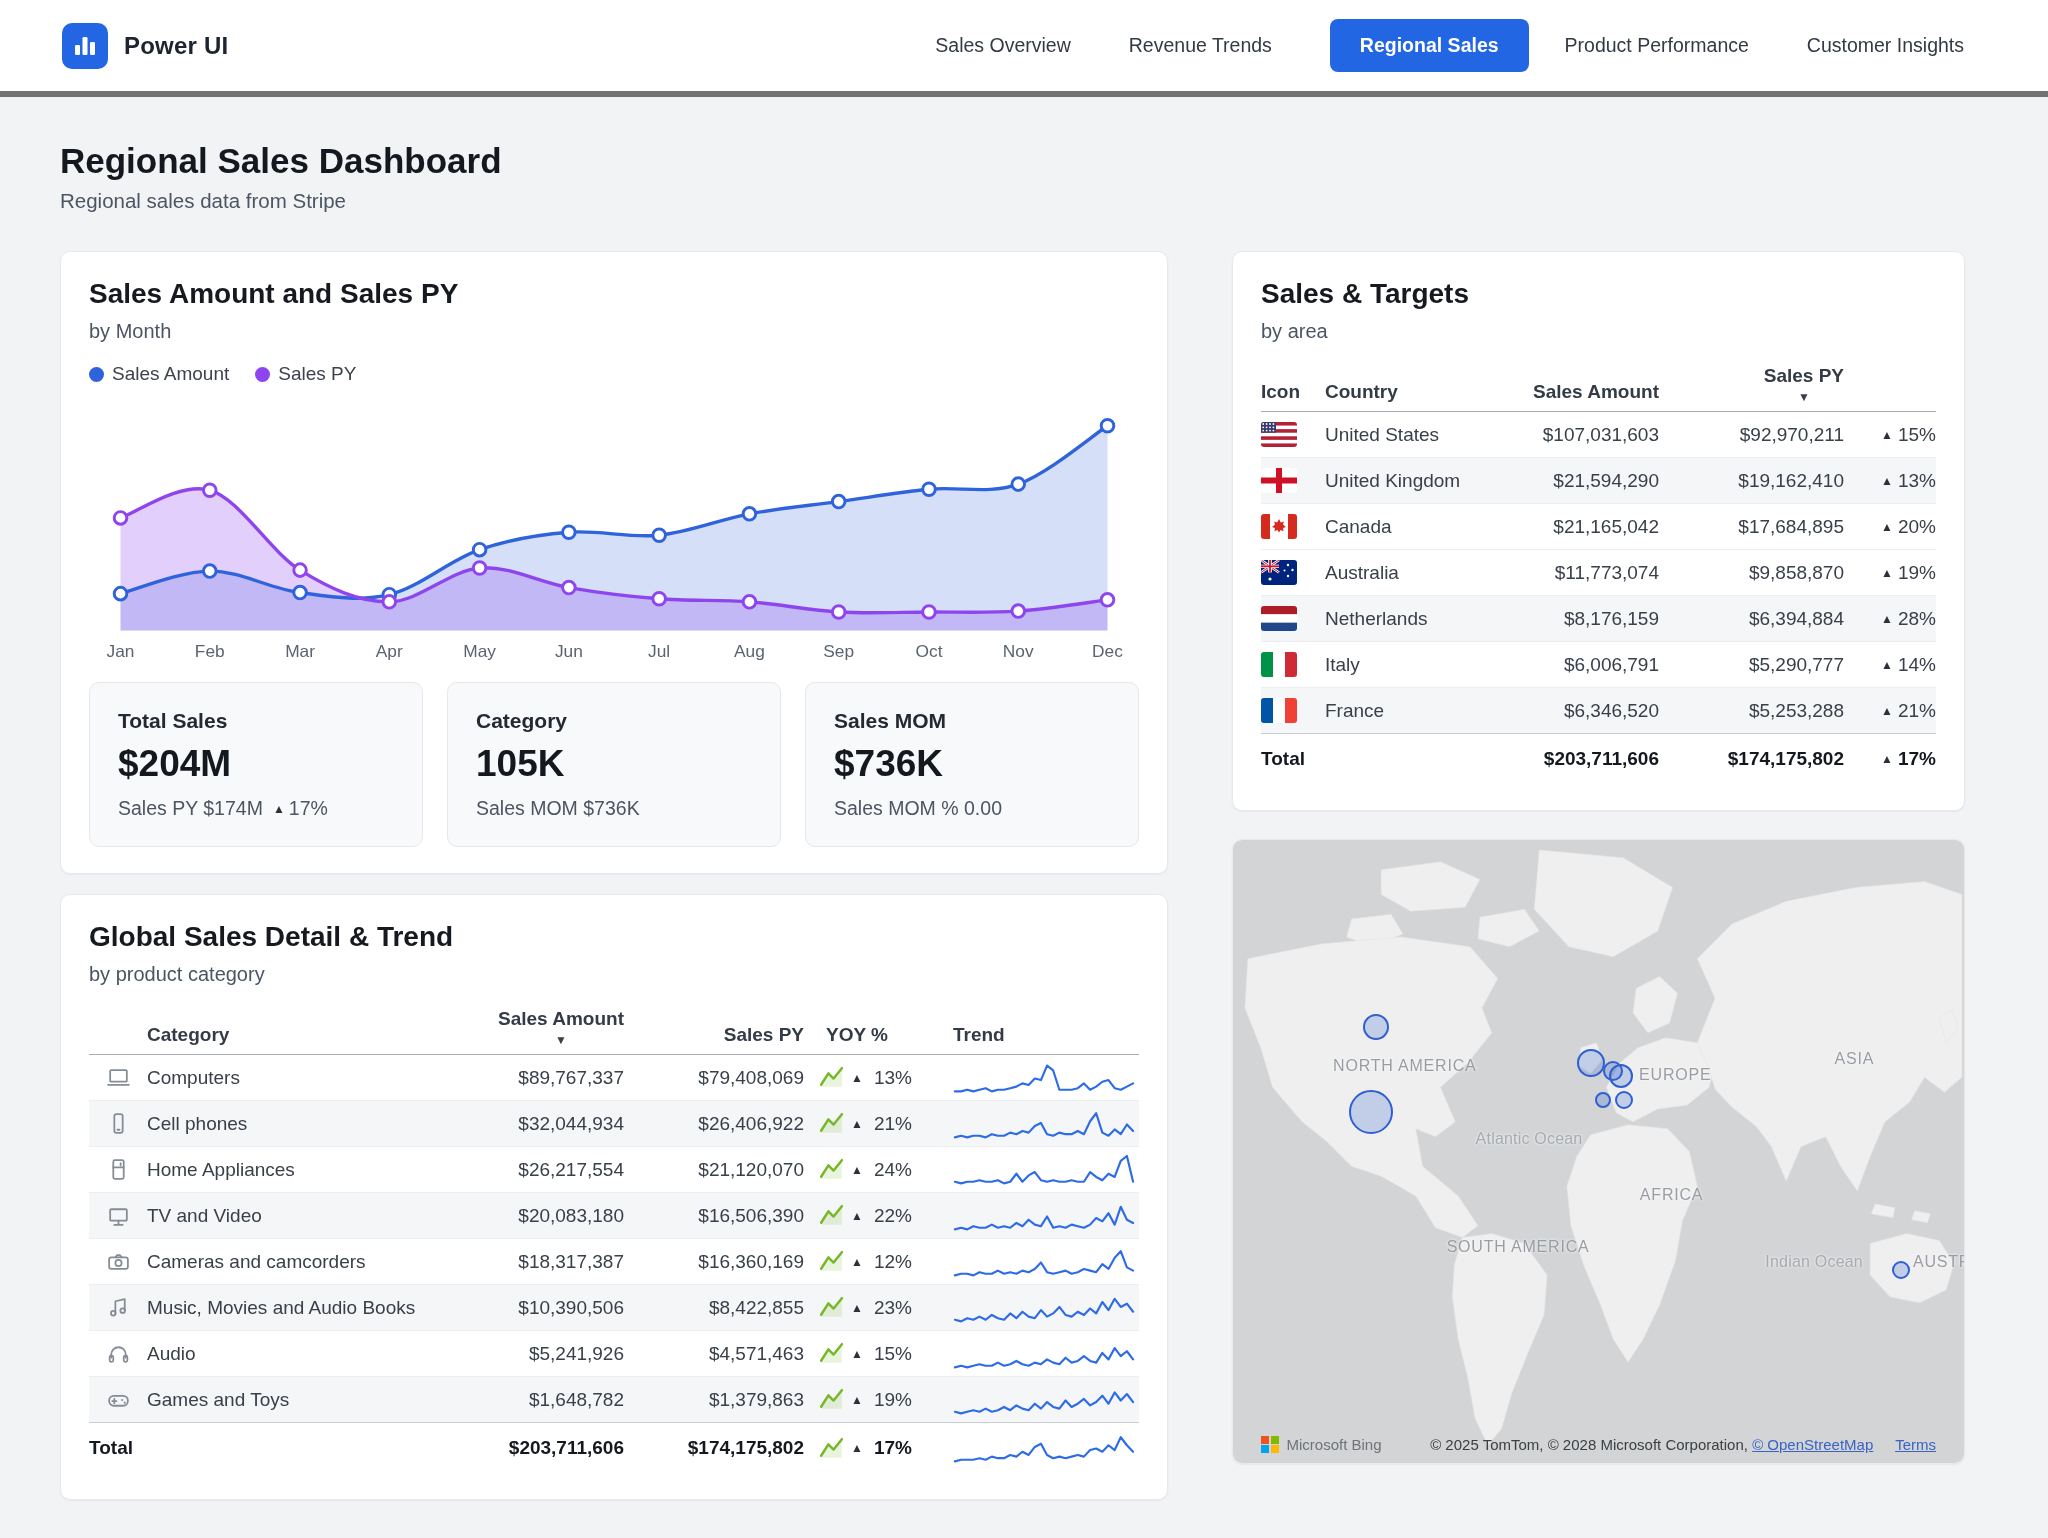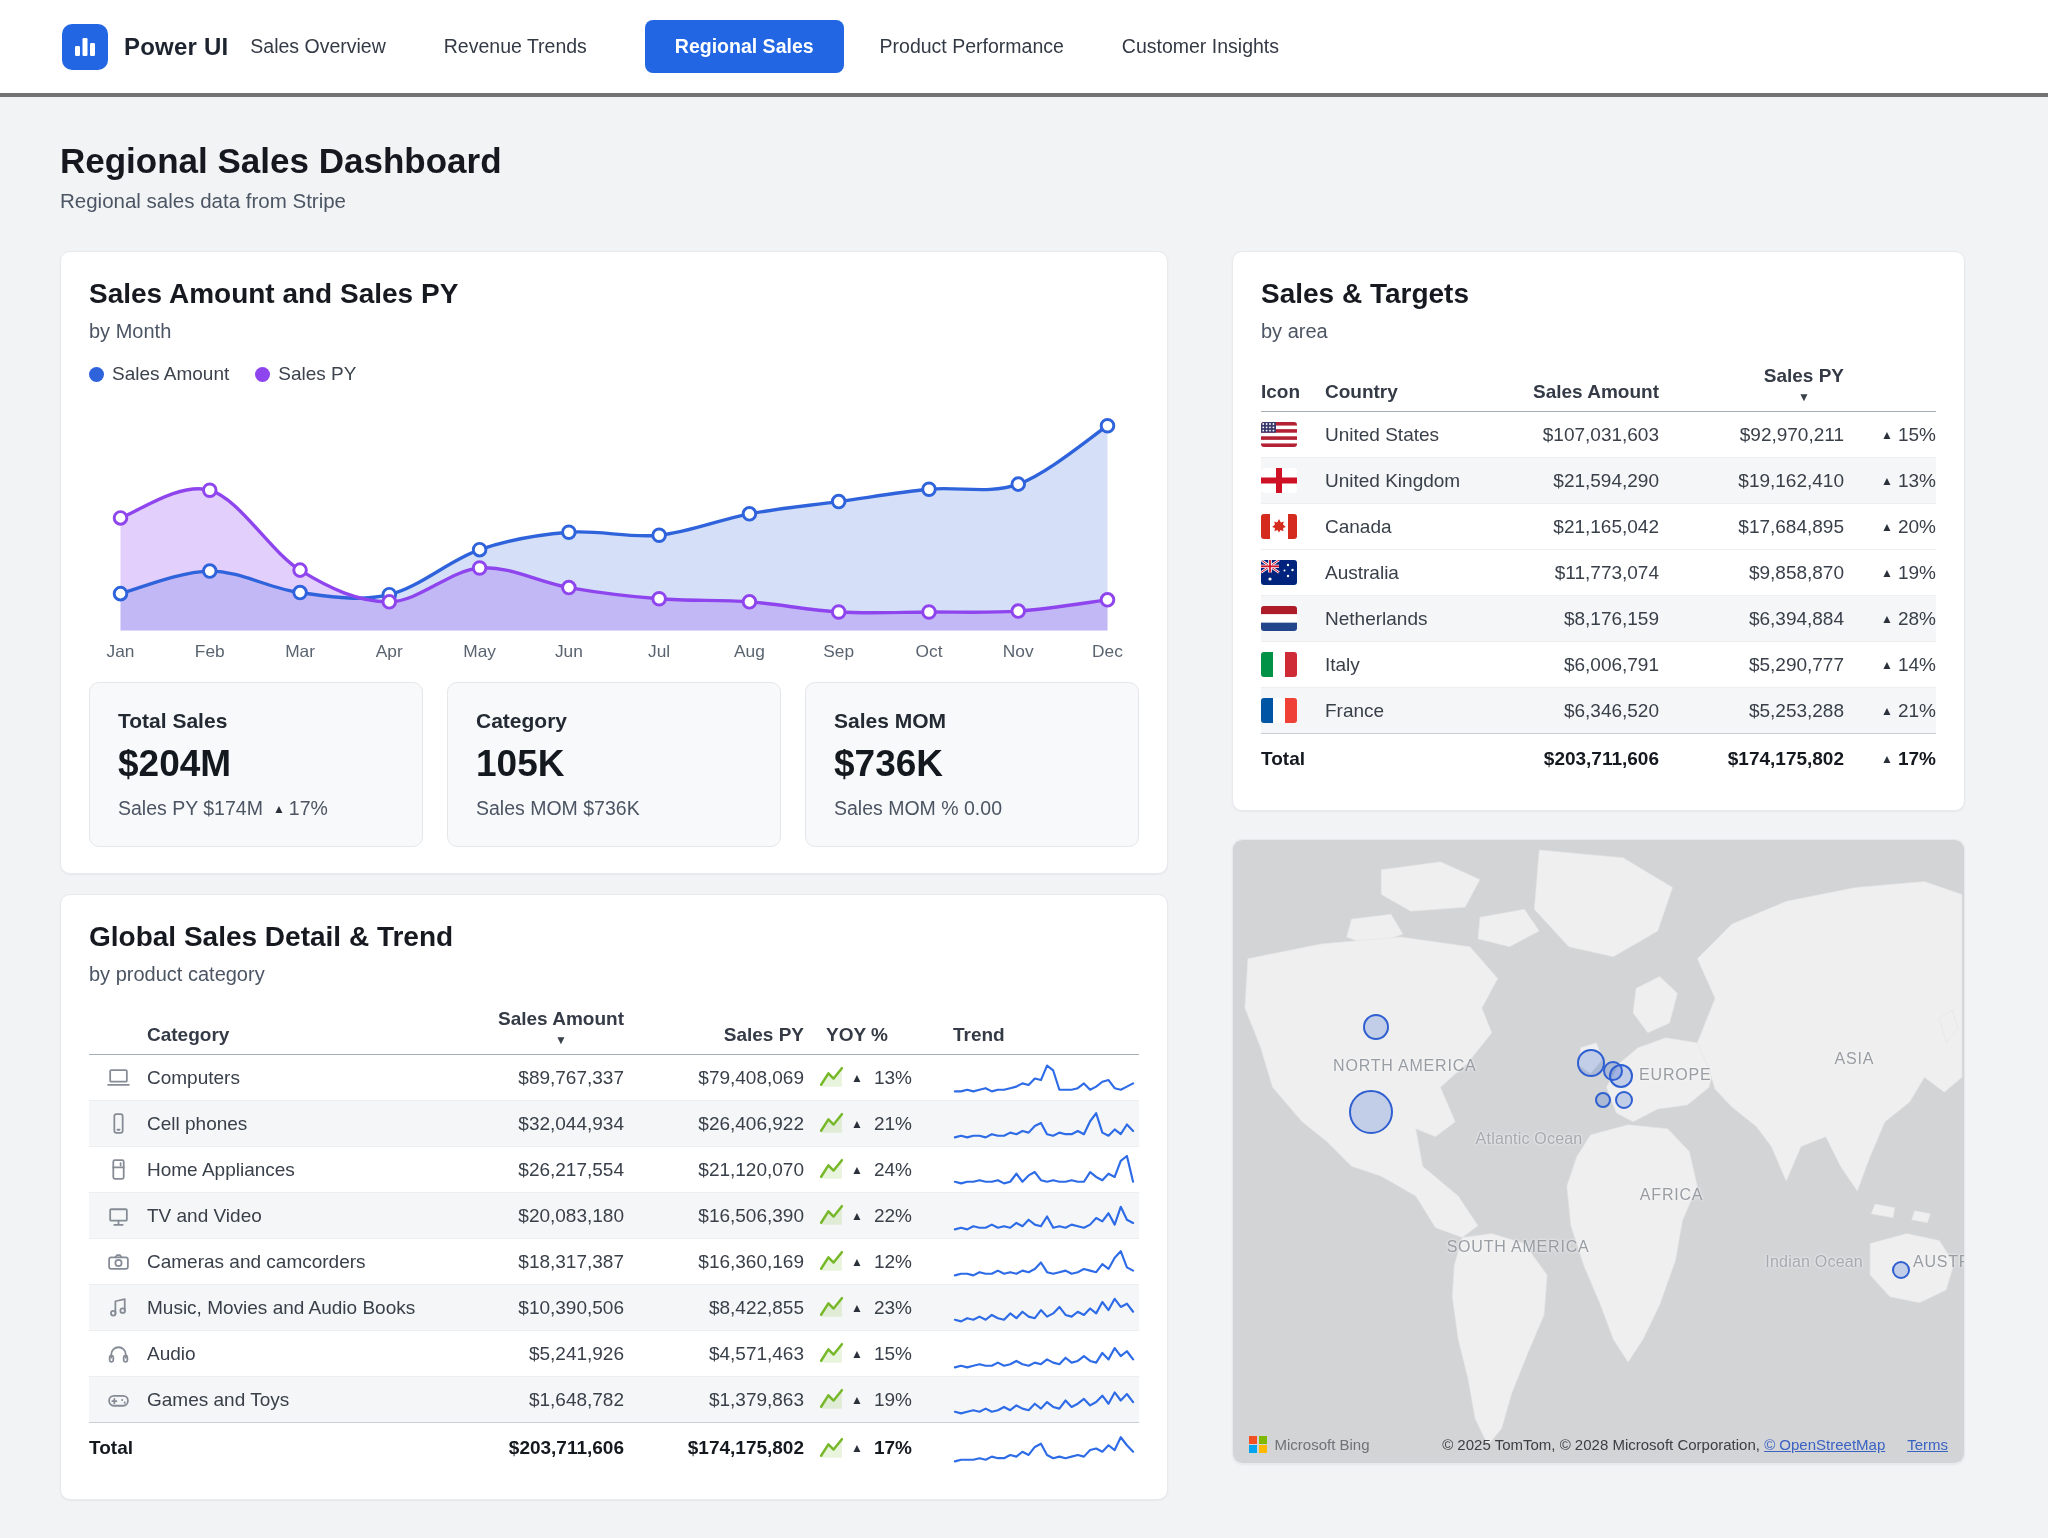--- a/index.html
+++ b/index.html
@@ -1,19 +1,19 @@
 <!DOCTYPE html>
 <html><head>
 <meta charset="utf-8">
 <style>
   html,body{margin:0;padding:0;width:2048px;height:1538px;overflow:hidden;
     background:#f2f3f5;font-family:"Liberation Sans","DejaVu Sans",sans-serif;color:#1f242c;}
   
-  .app-header{height:97px;background:#fff;border-bottom:4px solid #737373;
-    display:flex;align-items:center;justify-content:flex-start;padding:0 62px;box-sizing:border-box;}
+  .app-header{height:97px;background:#fff;border-bottom:6px solid #737373;
+    display:flex;align-items:center;justify-content:space-between;padding:0 62px;box-sizing:border-box;}
   .brand{display:flex;align-items:center;gap:16px;}
   .brand-logo{width:46px;height:46px;border-radius:10px;background:#2266e3;display:flex;align-items:center;justify-content:center;}
   .brand-name{font-size:24px;font-weight:700;color:#1d2430;letter-spacing:.2px;}
   .nav{display:flex;align-items:center;gap:14px;}
   .nav-item{font-size:19.5px;color:#333a45;padding:14px 22px;border-radius:8px;cursor:pointer;white-space:nowrap;}
   .nav-item.active{background:#2266e3;color:#fff;font-weight:700;padding:15px 30px;margin-left:22px;}
   
   .main{padding:44px 60px 0 60px;box-sizing:border-box;}
   .page-title{font-size:35px;font-weight:800;color:#15191f;margin:0 0 8px 0;}
   .page-sub{font-size:20.5px;color:#4b5563;margin:0 0 38px 0;}
@@ -56,21 +56,21 @@
   
   .map-card{padding:0;height:625px;position:relative;overflow:hidden;}
   .map-stage{position:absolute;inset:0;}
   .map-stage > svg{position:absolute;inset:0;width:100%;height:100%;}
   .map-label{position:absolute;transform:translate(-50%,-50%);font-size:16px;color:#989da3;
     letter-spacing:.8px;white-space:nowrap;text-shadow:0 0 3px #fff;}
   .map-label.ocean{color:#a6abb0;letter-spacing:.2px;}
   .bubble{position:absolute;transform:translate(-50%,-50%);border-radius:50%;
     background:rgba(47,95,208,.23);border:2px solid #2f5fd0;box-sizing:border-box;}
   .attrib{position:absolute;left:0;right:0;bottom:10px;display:flex;align-items:center;
-    justify-content:space-between;padding:0 16px;font-size:15px;color:#3c4043;}
+    justify-content:space-between;padding:0 28px;font-size:15px;color:#3c4043;}
   .ms-bing{display:flex;align-items:center;gap:8px;color:#6f7377;}
   .ms-logo{display:grid;grid-template-columns:8px 8px;grid-template-rows:8px 8px;gap:1.5px;}
   .ms-logo span{display:block;}
   .attrib-text a{color:#3b63c4;text-decoration:underline;cursor:pointer;}
   .attrib-text .gap{display:inline-block;width:18px;}
 </style>
 </head>
 <body>
 
 <header class="app-header">

